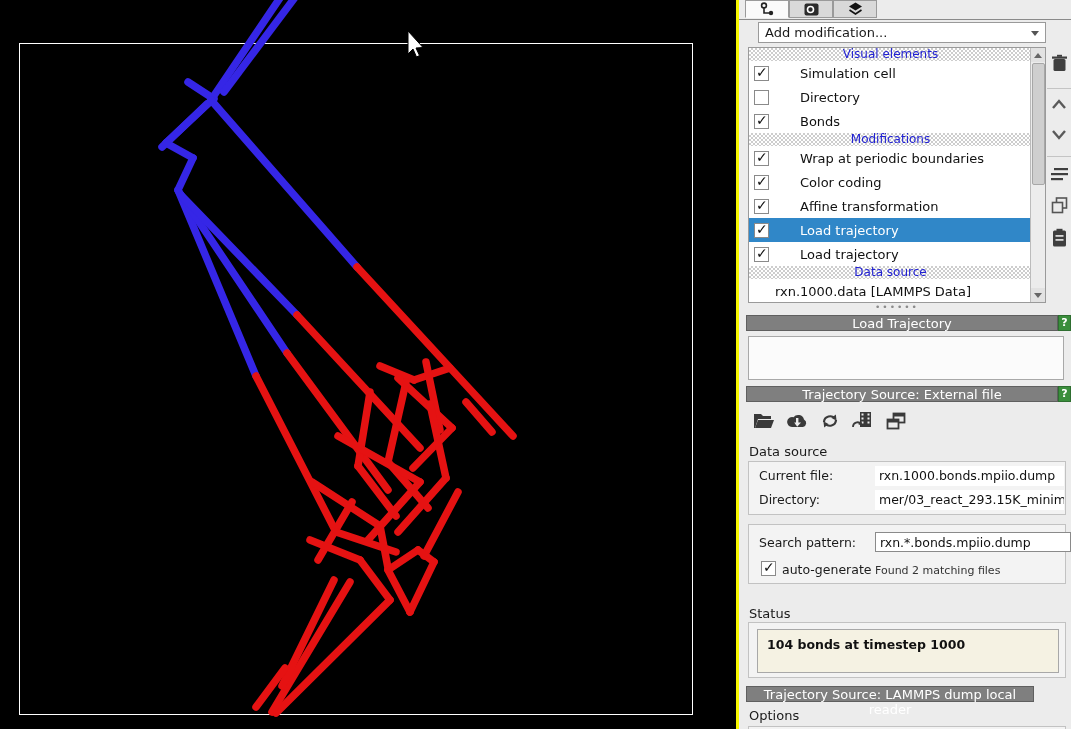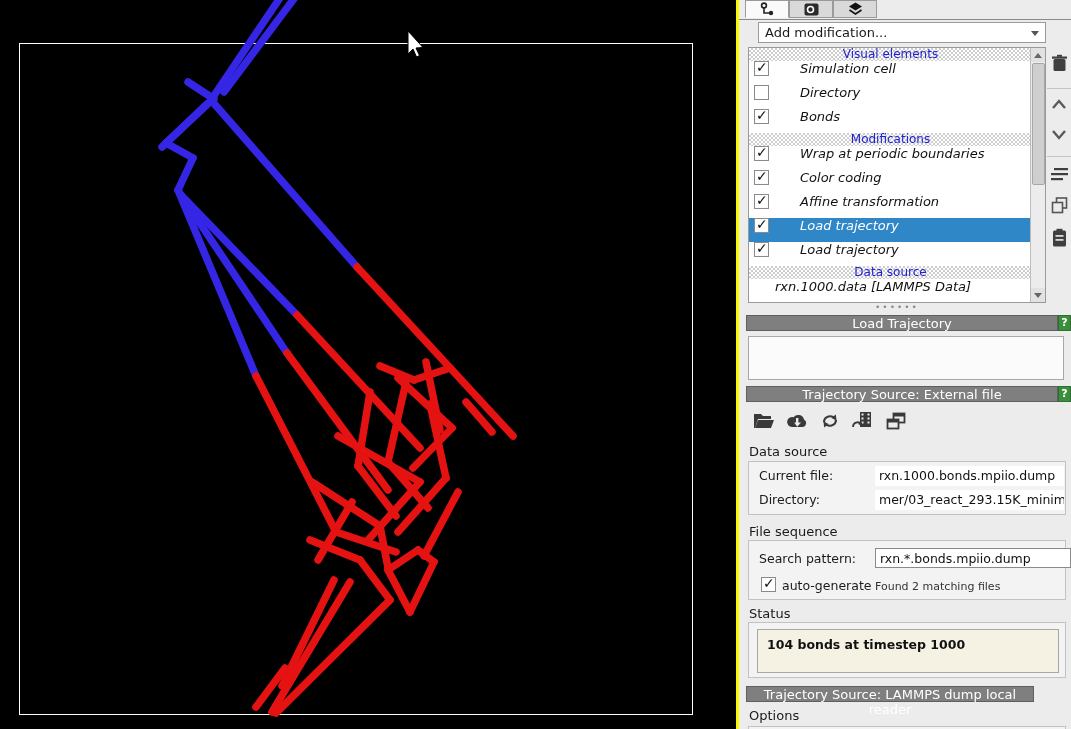--- a/index.html
+++ b/index.html
@@ -23,21 +23,21 @@
          border:1px solid #9a9a9a;box-sizing:border-box;font-size:13px;color:#1a1a1a;
          display:flex;align-items:center;padding-left:6px;}
   #combo .arrow{position:absolute;right:6px;top:8px;width:0;height:0;
          border-left:4px solid transparent;border-right:4px solid transparent;border-top:5px solid #555;}
   
   #plist{position:absolute;left:9px;top:47px;width:298px;height:256px;background:#fff;
          border:1px solid #9a9a9a;box-sizing:border-box;overflow:hidden;}
   #plist-inner{position:absolute;left:0;top:0;width:283px;}
   .plheader{height:13px;line-height:13px;text-align:center;font-size:12px;color:#2121d3;
          background:repeating-conic-gradient(#cdcdcd 0% 25%,#ffffff 0% 50%) 0 0/4px 4px;}
-  .plrow{height:24px;display:flex;font-size:13px;color:#111;background:#fff;font-style:italic;}
+  .plrow{height:24px;display:flex;align-items:center;font-size:13px;color:#111;background:#fff;}
   .plrow.sel{background:#3087c8;color:#fff;}
   .plrow .cb{margin-left:5px;}
   .plrow .pllabel{margin-left:31px;}
   .plrow .pllabel.plain{margin-left:26px;}
   .cb{width:13px;height:13px;background:#fff;border:1px solid #8a8a8a;box-sizing:content-box;
       position:relative;display:inline-block;flex:0 0 auto;}
   .cb.checked::after{content:"✓";position:absolute;left:1px;top:-3px;font-size:14px;
       font-weight:bold;color:#101010;}
   
   #plist-sb{position:absolute;right:0;top:0;width:14px;height:254px;background:#ececec;border-left:1px solid #bbb;}
@@ -311,21 +311,21 @@
 
     <div class="seclabel" style="top:444px">Data source</div>
     <div class="groupframe" style="top:461px;height:54px">
       <div class="fieldlabel" style="top:6px">Current file:</div>
       <div class="fieldvalue" style="top:4px">rxn.1000.bonds.mpiio.dump</div>
       <div class="fieldlabel" style="top:30px">Directory:</div>
       <div class="fieldvalue" style="top:28px">mer/03_react_293.15K_minimal</div>
     </div>
 
     <div class="seclabel" style="top:524px">File sequence</div>
-    <div class="groupframe" style="top:540px;height:60px">
+    <div class="groupframe" style="top:524px;height:60px">
       <div class="fieldlabel" style="top:10px">Search pattern:</div>
       <input class="textinput" style="top: 7px;" type="text" value="rxn.*.bonds.mpiio.dump">
       <span class="cb checked" id="autogen-cb" style="position:absolute;left:12px;top:36px"></span>
       <div class="fieldlabel" style="left:33px;top:37px">auto-generate</div>
       <div class="smalltext" style="left:126px;top:39px">Found 2 matching files</div>
     </div>
 
     <div class="seclabel" style="top:606px">Status</div>
     <div class="groupframe" style="top:622px;height:56px">
       <div id="statusbox">

